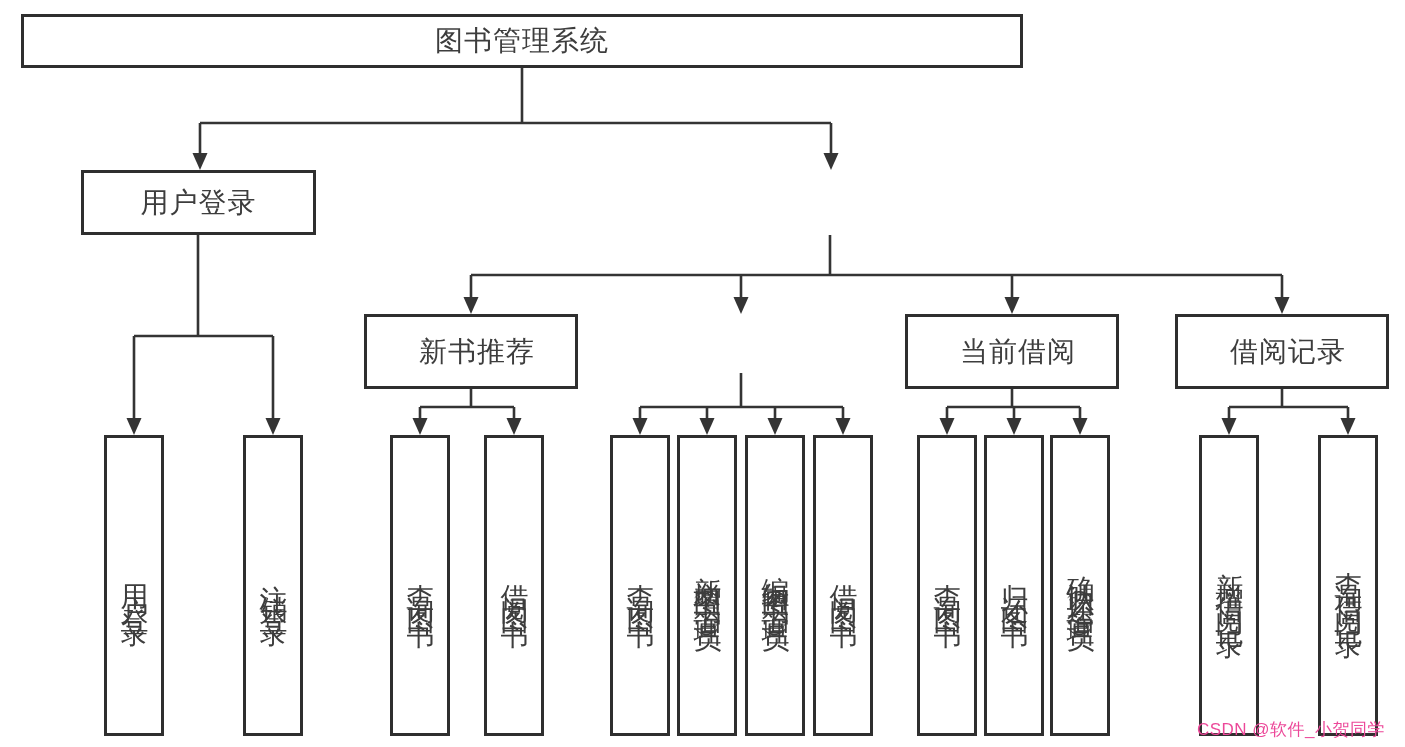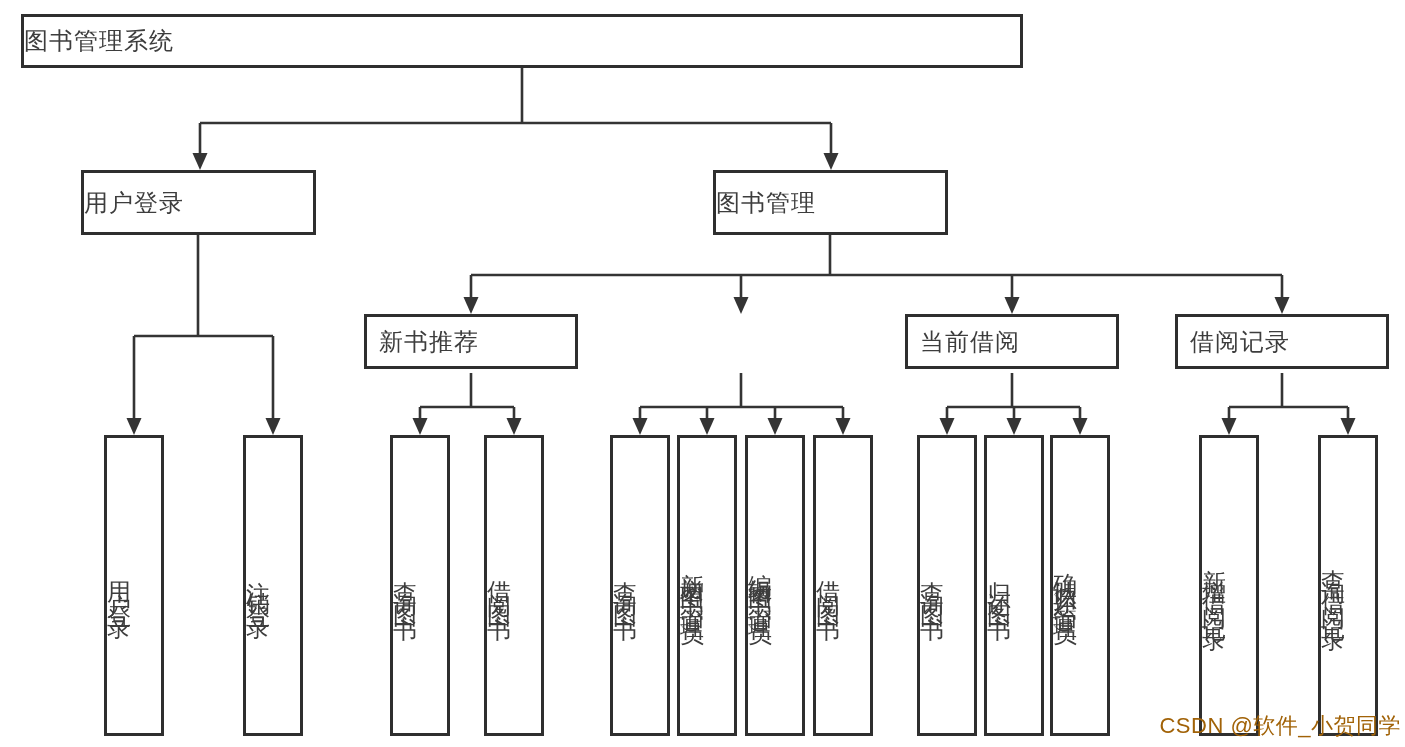--- a/index.html
+++ b/index.html
@@ -13,29 +13,30 @@
     overflow: hidden;
   }
   .wires { position: absolute; left: 0; top: 0; width: 1405px; height: 747px; }
   .node {
     position: absolute;
     box-sizing: border-box;
     border: 3px solid #2f2f2f;
     background: #ffffff;
     display: flex;
     align-items: center;
-    font-size: 24px;
+    justify-content: center;
+    font-size: 28px;
     letter-spacing: 1px;
     color: #3d3d3d;
   }
   .root { left: 21px; top: 14px; width: 1002px; height: 54px; }
   .lvl2 { top: 170px; width: 235px; height: 65px; }
   .l2-0 { left: 81px; }
   .l2-1 { left: 713px; }
-  .lvl3 { top: 314px; width: 214px; height: 55px; padding-left: 12px; }
+  .lvl3 { top: 314px; width: 214px; height: 75px; padding-left: 12px; }
   .l3-0 { left: 364px; }
   .l3-1 { left: 634px; }
   .l3-2 { left: 905px; }
   .l3-3 { left: 1175px; }
   .leaf { top: 435px; width: 60px; height: 301px; }
   .leaf span {
     writing-mode: vertical-rl;
     text-orientation: mixed;
     letter-spacing: 12px;
     line-height: 1;
@@ -50,24 +51,24 @@
   .lf-5  { left: 677px; }
   .lf-6  { left: 745px; }
   .lf-7  { left: 813px; }
   .lf-8  { left: 917px; }
   .lf-9  { left: 984px; }
   .lf-10 { left: 1050px; }
   .lf-11 { left: 1199px; }
   .lf-12 { left: 1318px; }
   .watermark {
     position: absolute;
-    right: 4px;
+    right: 20px;
     bottom: 6px;
-    font-size: 22px;
-    color: #a16207;
+    font-size: 17px;
+    color: #ec4899;
     letter-spacing: 0.5px;
     z-index: 5;
     white-space: nowrap;
   }
 </style>
 </head>
 <body>
 
 <div class="stage">
 
@@ -114,23 +115,20 @@
     </g>
   </svg>
 
   <div class="node root">
     <span>图书管理系统</span>
   </div>
 
   <div class="node lvl2 l2-0">
     <span>用户登录</span>
   </div>
-  <div class="node lvl2 l2-1">
-    <span>图书管理</span>
-  </div>
 
   <div class="node lvl3 l3-0">
     <span>新书推荐</span>
   </div>
   <div class="node lvl3 l3-3">
     <span>借阅记录</span>
   </div>
   <div class="node lvl3 l3-2">
     <span>当前借阅</span>
   </div>

